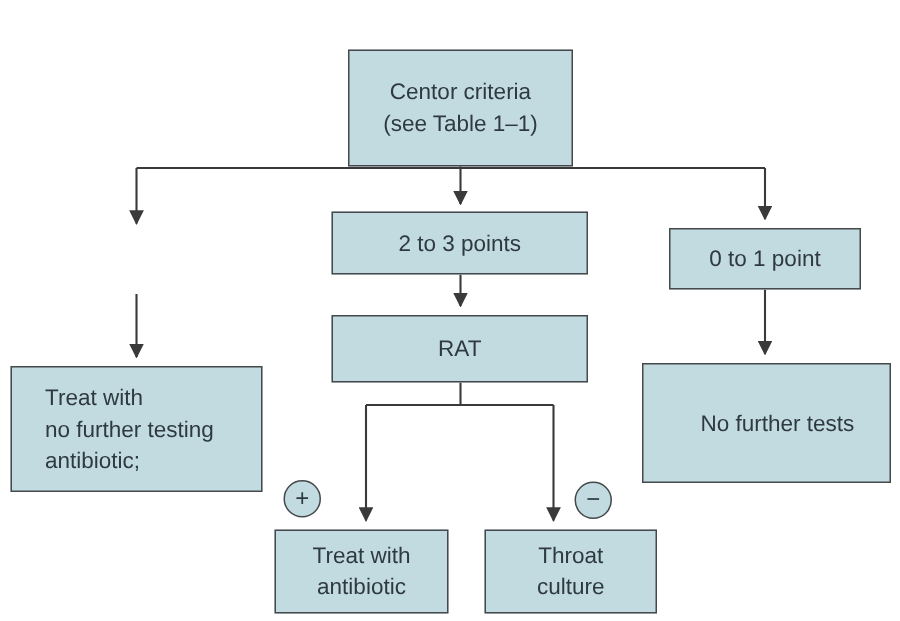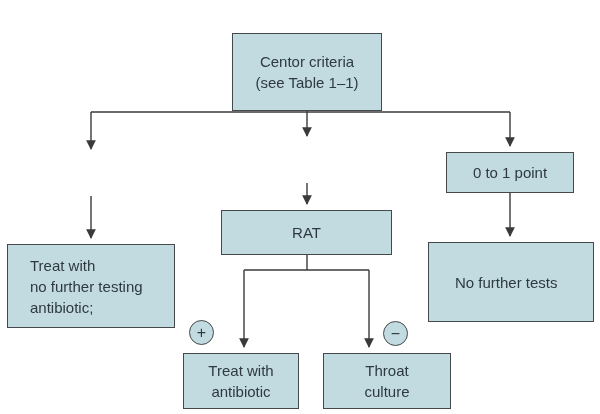--- a/index.html
+++ b/index.html
@@ -90,45 +90,48 @@
     <path class="connector" d="M244 270 V347" marker-end="url(#arrow)"></path>
     <path class="connector" d="M369 270 V347" marker-end="url(#arrow)"></path>
   </svg>
 
   <div class="node" style="left:232px; top:8px; width:150px; height:78px;margin-top:25px;">
     <span class="node-line">Centor criteria</span>
     <span class="node-line">(see Table 1–1)</span>
   </div>
 
 
+  <div class="node" style="left:221px; top:141px; width:171px; height:42px;">
+    <span class="node-line">2 to 3 points</span>
+  </div>
 
   <div class="node" style="left:446px; top:152px; width:128px; height:41px;">
     <span class="node-line">0 to 1 point</span>
   </div>
 
   <div class="node align-left" style="left:7px; top:244px; width:168px; height:84px; padding-left:22px;">
     <span class="node-line">Treat with</span>
     <span class="node-line">no further testing</span>
     <span class="node-line">antibiotic;</span>
   </div>
 
   <div class="node" style="left:221px; top:210px; width:171px; height:45px;text-align:center;">
     <span class="node-line">RAT</span>
   </div>
 
-  <div class="node align-left" style="left:428px; top:242px; width:166px; height:80px; padding-left:26px;">
+  <div class="node align-left" style="left:428px; top:242px; width:166px; height:80px; padding-left:38px;">
     <span class="node-line">No further tests</span>
   </div>
 
   <div class="node" style="left:183px; top:353px; width:116px; height:56px;">
     <span class="node-line">Treat with</span>
     <span class="node-line">antibiotic</span>
   </div>
 
-  <div class="node" style="left:323px; top:353px; width:128px; height:56px;">
+  <div class="node" style="left:323px; top:353px; width:115px; height:56px;">
     <span class="node-line">Throat</span>
     <span class="node-line">culture</span>
   </div>
 
   <div class="badge" style="left:189px; top:320px;">
     <span>+</span>
   </div>
 
   <div class="badge" style="left:383px; top:321px;">
     <span>−</span>

